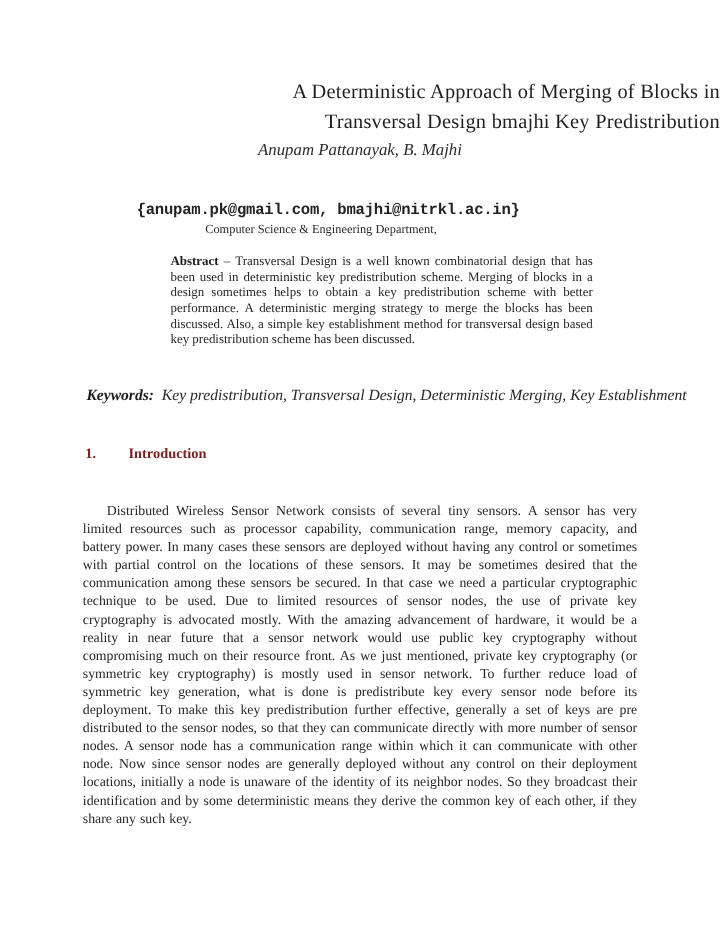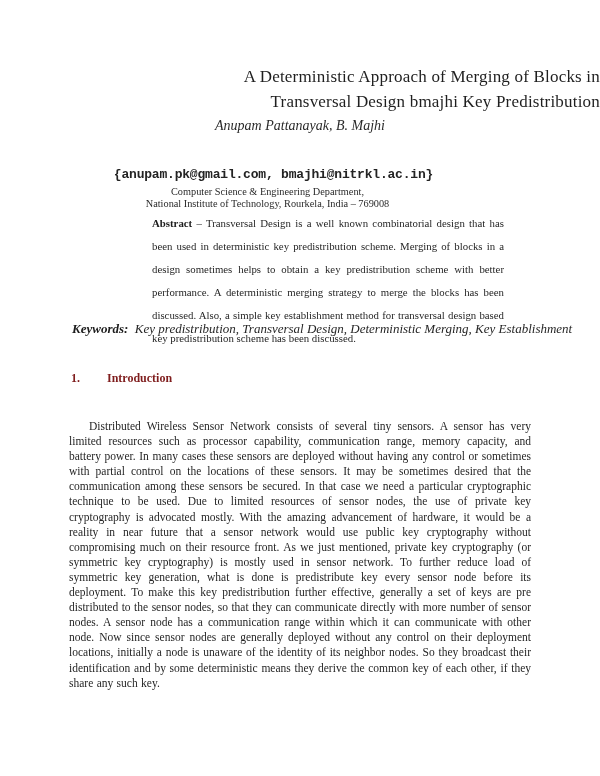--- a/index.html
+++ b/index.html
@@ -58,25 +58,25 @@
     font-family: "Liberation Mono", "DejaVu Sans Mono", monospace;
     font-size: 13px;
     font-weight: 600;
     color: #232323;
     letter-spacing: -0.2px;
   }
   
   .abstract-block {
     position: absolute;
     top: 201px;
-    left: 152px;
+    left: 142px;
     width: 352px;
     text-align: justify;
     font-size: 10.8px;
-    line-height: 23px;
+    line-height: 13px;
     color: #262626;
   }
   .abstract-block b { color: #1c1c1c; }
   
   .keywords-line {
     position: absolute;
     top: 308px;
     left: 72px;
     width: 490px;
     font-size: 13px;
@@ -120,21 +120,20 @@
 
   <div class="title-block">
     <div>A Deterministic Approach of Merging of Blocks in</div>
     <div>Transversal Design bmajhi Key Predistribution</div>
   </div>
 
   <div class="authors-line">Anupam Pattanayak, B. Majhi</div>
 
   <div class="affiliation-block">
     <div>Computer Science &amp; Engineering Department,</div>
-    <div>National Institute of Technology, Rourkela, India – 769008</div>
   </div>
 
   <div class="emails-line">{anupam.pk@gmail.com, bmajhi@nitrkl.ac.in}</div>
 
   <p class="abstract-block"><b>Abstract</b> <span>– Transversal Design is a well known combinatorial design that has been used in deterministic key predistribution scheme. Merging of blocks in a design sometimes helps to obtain a key predistribution scheme with better performance. A deterministic merging strategy to merge the blocks has been discussed. Also, a simple key establishment method for transversal design based key predistribution scheme has been discussed.</span></p>
 
   <p class="keywords-line"><b>Keywords:</b>&nbsp; <span>Key predistribution, Transversal Design, Deterministic Merging, Key Establishment</span></p>
 
   <div class="section-heading">
     <span class="sec-num">1.</span><span>Introduction</span>

